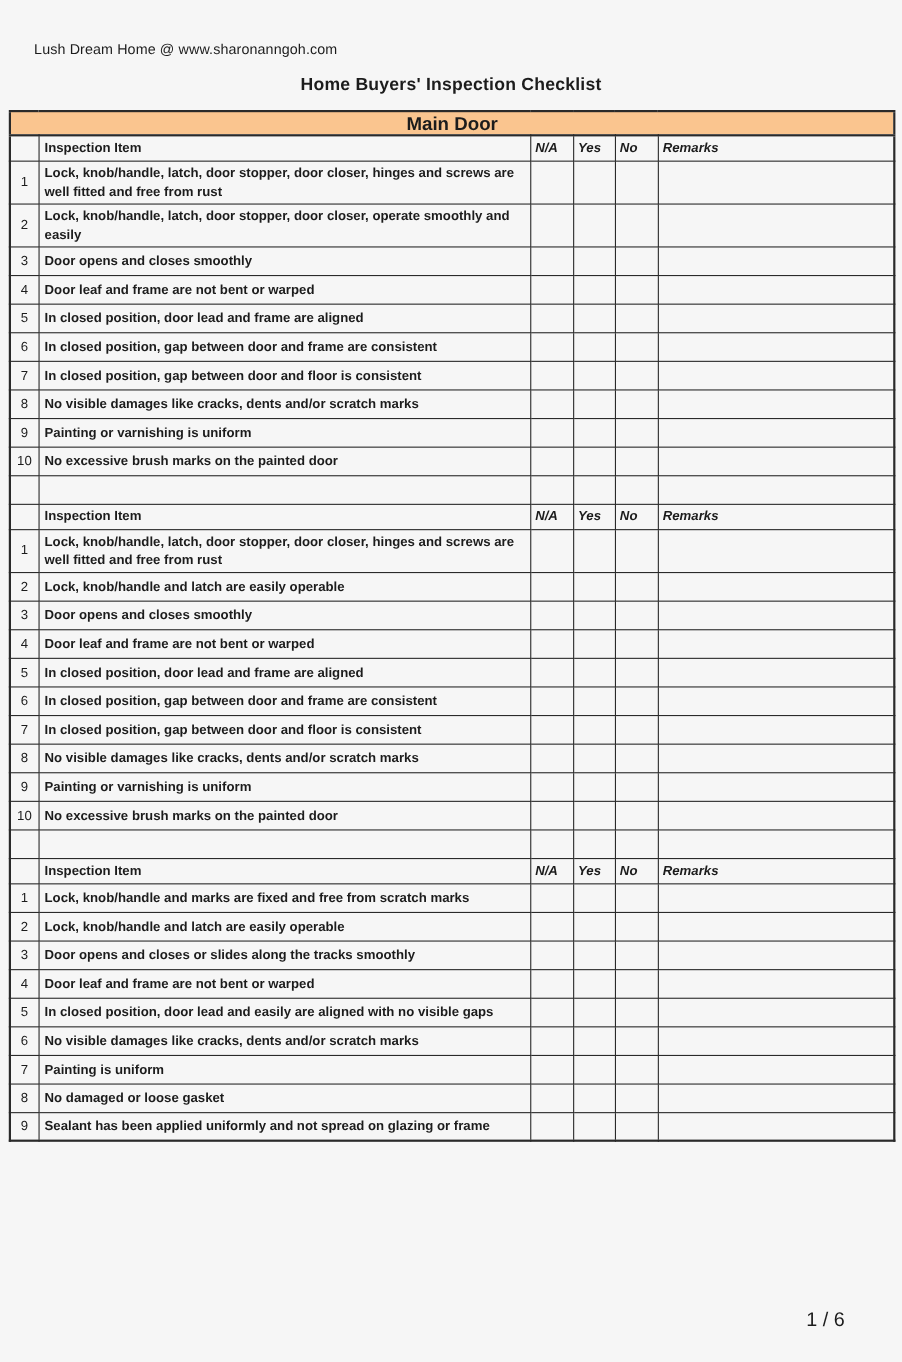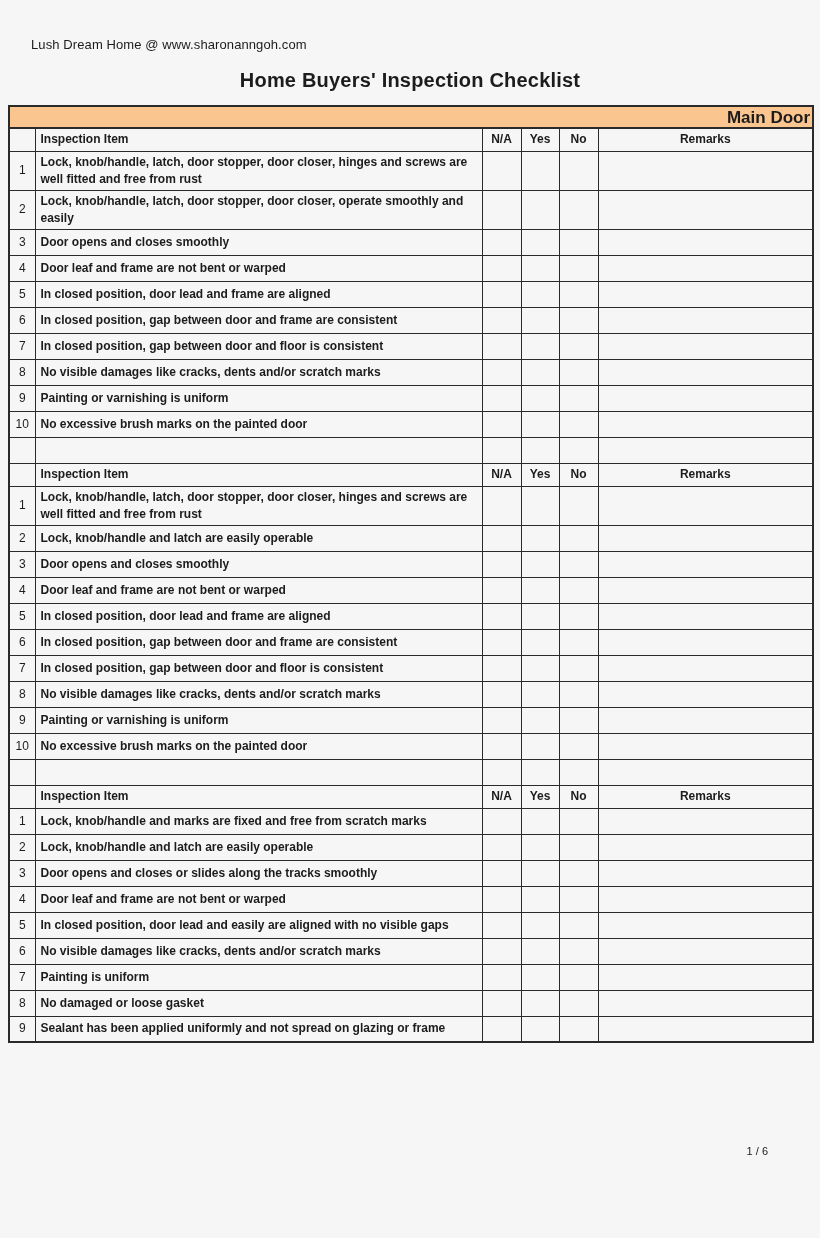--- a/index.html
+++ b/index.html
@@ -14,21 +14,21 @@
   }
   .site-note {
     padding-top: 37px;
     margin-left: 31px;
     font-size: 13px;
     letter-spacing: 0.1px;
   }
   .doc-title {
     margin-top: 17px;
     text-align: center;
-    font-size: 20px;
+    font-size: 16px;
     font-weight: bold;
     letter-spacing: 0.2px;
   }
   table.checklist {
     margin: 13px 0 0 8px;
     width: 804px;
     border-collapse: collapse;
     table-layout: fixed;
     border: 2px solid var(--line);
   }
@@ -37,36 +37,36 @@
     font-size: 12px;
     line-height: 17px;
     padding: 2px 4px;
     vertical-align: middle;
     overflow: hidden;
   }
   tr.band td {
     background: var(--band);
     font-size: 17px;
     font-weight: bold;
-    text-align: right;
+    text-align: center;
     height: 22px;
     border-top-width: 2px;
     border-bottom-width: 2px;
     padding: 1px 2px;
   }
   tr.head td { font-weight: bold; height: 23px; }
-  tr.head td.c { text-align: center; }
+  tr.head td.c { text-align: left; font-style: italic; }
   tr.itemrow td { height: 26px; }
   td.num { text-align: center; padding: 2px 1px; }
   td.item { padding-left: 5px; font-weight: bold; }
   .page-num {
     position: absolute;
-    top: 1145px;
+    top: 1189px;
     right: 52px;
-    font-size: 11px;
+    font-size: 18px;
   }
 </style>
 </head>
 <body>
 
 <div class="site-note">Lush Dream Home @ www.sharonanngoh.com</div>
 <div class="doc-title">Home Buyers' Inspection Checklist</div>
 
 <table class="checklist" id="checklist">
   <colgroup>

